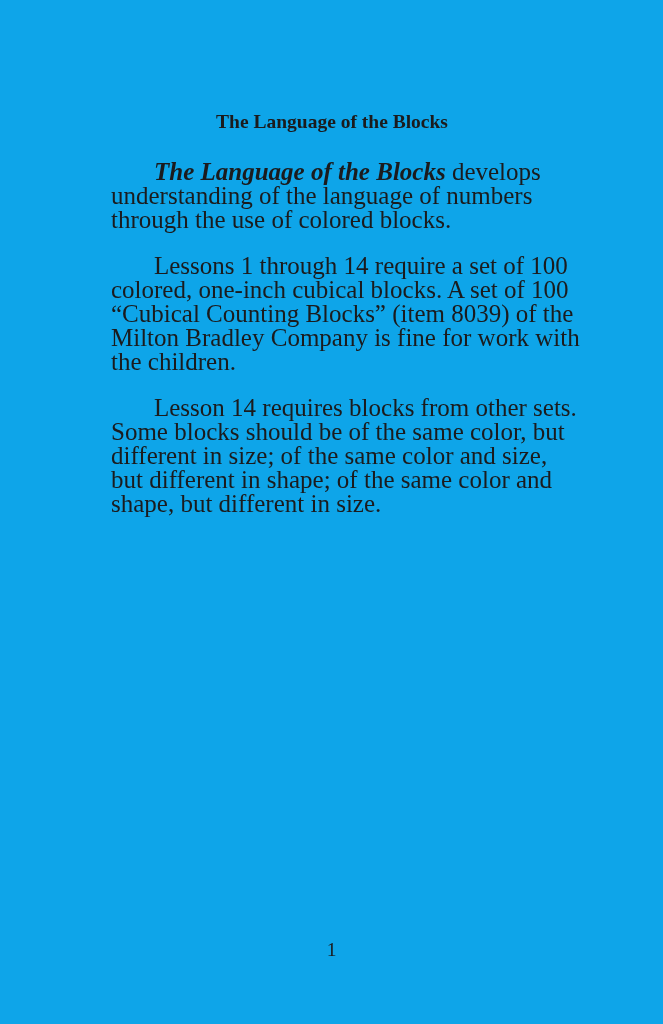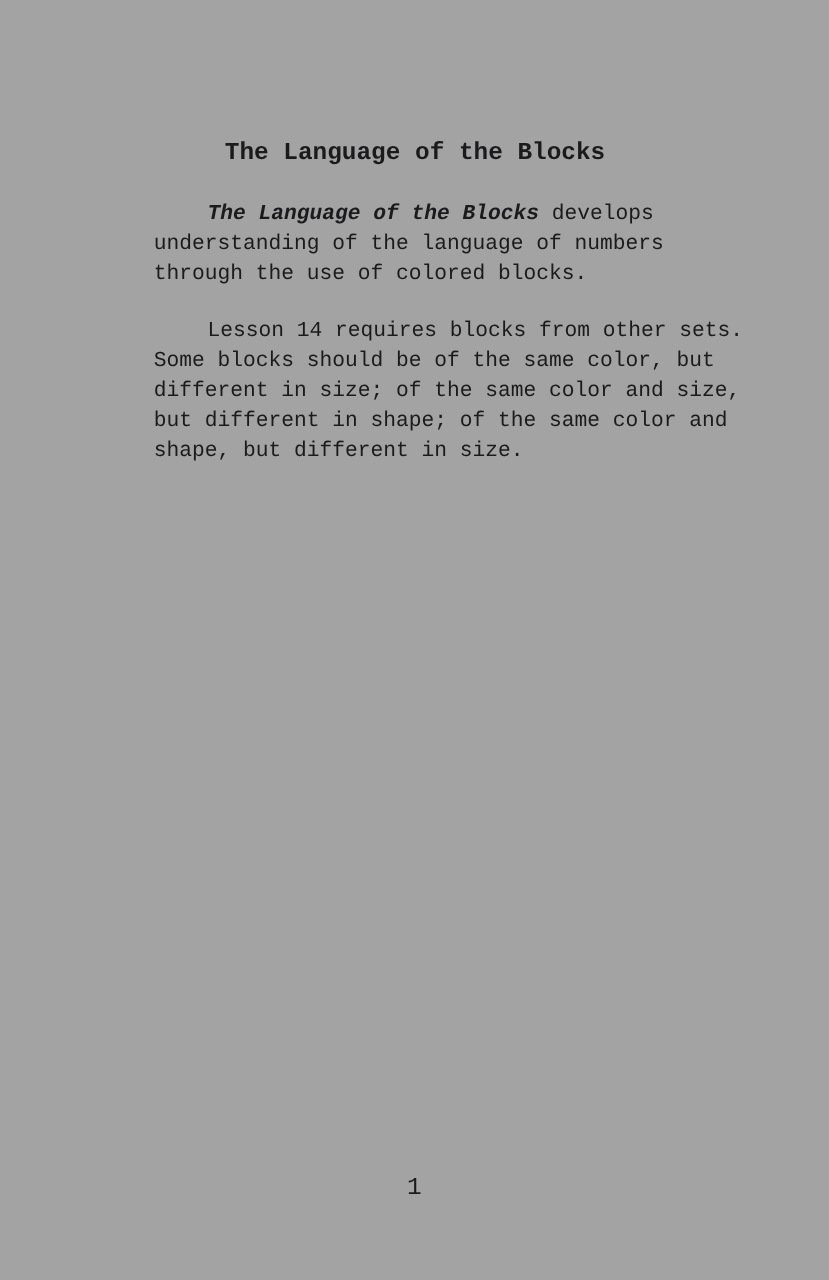--- a/index.html
+++ b/index.html
@@ -4,41 +4,41 @@
 <style>
   html, body {
     margin: 0;
     padding: 0;
     background: #ffffff;
   }
   .page {
     position: relative;
     width: 663px;
     height: 1024px;
-    background: #a3a3a3;
+    background: #0ea5e9;
     color: #1b1b1d;
-    font-family: Liberation Mono, monospace;
+    font-family: Liberation Serif, serif;
     overflow: hidden;
   }
   .content {
     padding: 110px 0 0 107px;
     width: 456px;
   }
   .doc-title {
     font-size: 19.5px;
     line-height: 24px;
     font-weight: bold;
     text-align: center;
     margin: 0 0 26px 0;
     width: 450px;
   }
   .para {
-    font-size: 17px;
+    font-size: 25px;
     line-height: 24px;
-    margin: 0 0 22px 16px;
+    margin: 0 0 22px 4px;
     white-space: pre-line;
     text-indent: 43px;
     width: 520px; 
   }
   .lead {
     font-weight: bold;
     font-style: italic;
   }
   .footer {
     position: absolute;
@@ -55,20 +55,25 @@
 
 <div class="page">
   <div class="content">
 
     <h1 class="doc-title">The Language of the Blocks</h1>
 
     <p class="para"><span class="lead">The Language of the Blocks</span><span> develops
 understanding of the language of numbers
 through the use of colored blocks.</span></p>
 
+    <p class="para">Lessons 1 through 14 require a set of 100
+colored, one-inch cubical blocks. A set of 100
+“Cubical Counting Blocks” (item 8039) of the
+Milton Bradley Company is fine for work with
+the children.</p>
 
     <p class="para">Lesson 14 requires blocks from other sets.
 Some blocks should be of the same color, but
 different in size; of the same color and size,
 but different in shape; of the same color and
 shape, but different in size.</p>
 
 
   </div>
 

